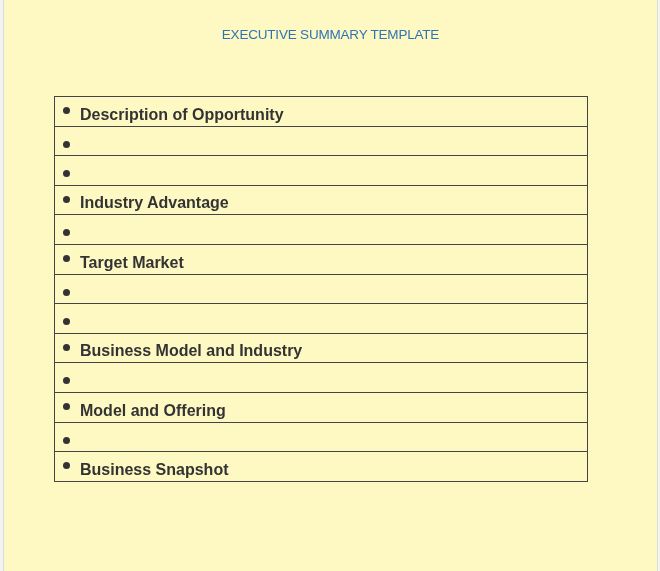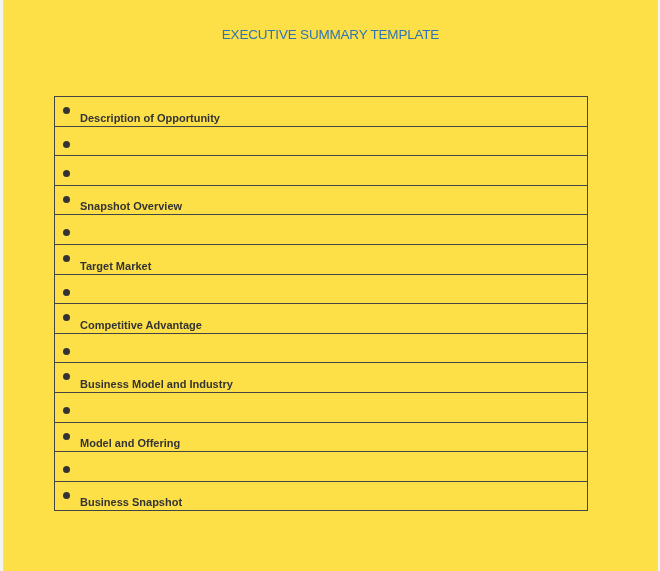--- a/index.html
+++ b/index.html
@@ -1,22 +1,22 @@
 <!DOCTYPE html>
 <html><head>
 <meta charset="utf-8">
 <style>
   html, body { margin:0; padding:0; }
   body { width:660px; height:571px; background:#f3f3f3; position:relative; overflow:hidden; font-family:"Liberation Sans", sans-serif; }
-  .page { position:absolute; left:3px; top:0; width:653px; height:571px; background:#fde047; border-left:1px solid #dcdcdc; border-right:1px solid #dcdcdc; }
+  .page { position:absolute; left:3px; top:0; width:653px; height:571px; background:#fef9c3; border-left:1px solid #dcdcdc; border-right:1px solid #dcdcdc; }
   .title { position:absolute; left:0; width:100%; top:27px; text-align:center; color:#2e74b5; font-size:13.5px; letter-spacing:-0.2px; }
   table { position:absolute; left:50px; top:96px; width:534px; border-collapse:collapse; }
   td { border:1px solid #444; height:28.6px; padding:0; position:relative; }
   .bullet { position:absolute; left:8px; width:7px; height:7px; border-radius:50%; background:#333; }
-  .lbl { position:absolute; left:25px; bottom:2px; font-weight:bold; font-size:11px; color:#333; }
+  .lbl { position:absolute; left:25px; bottom:2px; font-weight:bold; font-size:16px; color:#333; }
 </style>
 </head>
 <body>
 
 <div class="page">
   <div class="title">EXECUTIVE SUMMARY TEMPLATE</div>
   <table>
     <tbody id="tbody">
         <tr>
           <td>
@@ -32,45 +32,39 @@
         </tr>
         <tr>
           <td>
             <span class="bullet" style="top: 14px;"></span>
             <span class="lbl"></span>
           </td>
         </tr>
         <tr>
           <td>
             <span class="bullet" style="top: 10px;"></span>
-            <span class="lbl">Snapshot Overview</span>
+            <span class="lbl">Industry Advantage</span>
           </td>
         </tr>
         <tr>
           <td>
             <span class="bullet" style="top: 14px;"></span>
             <span class="lbl"></span>
           </td>
         </tr>
         <tr>
           <td>
             <span class="bullet" style="top: 10px;"></span>
             <span class="lbl">Target Market</span>
           </td>
         </tr>
         <tr>
           <td>
             <span class="bullet" style="top: 14px;"></span>
             <span class="lbl"></span>
-          </td>
-        </tr>
-        <tr>
-          <td>
-            <span class="bullet" style="top: 10px;"></span>
-            <span class="lbl">Competitive Advantage</span>
           </td>
         </tr>
         <tr>
           <td>
             <span class="bullet" style="top: 14px;"></span>
             <span class="lbl"></span>
           </td>
         </tr>
         <tr>
           <td>

